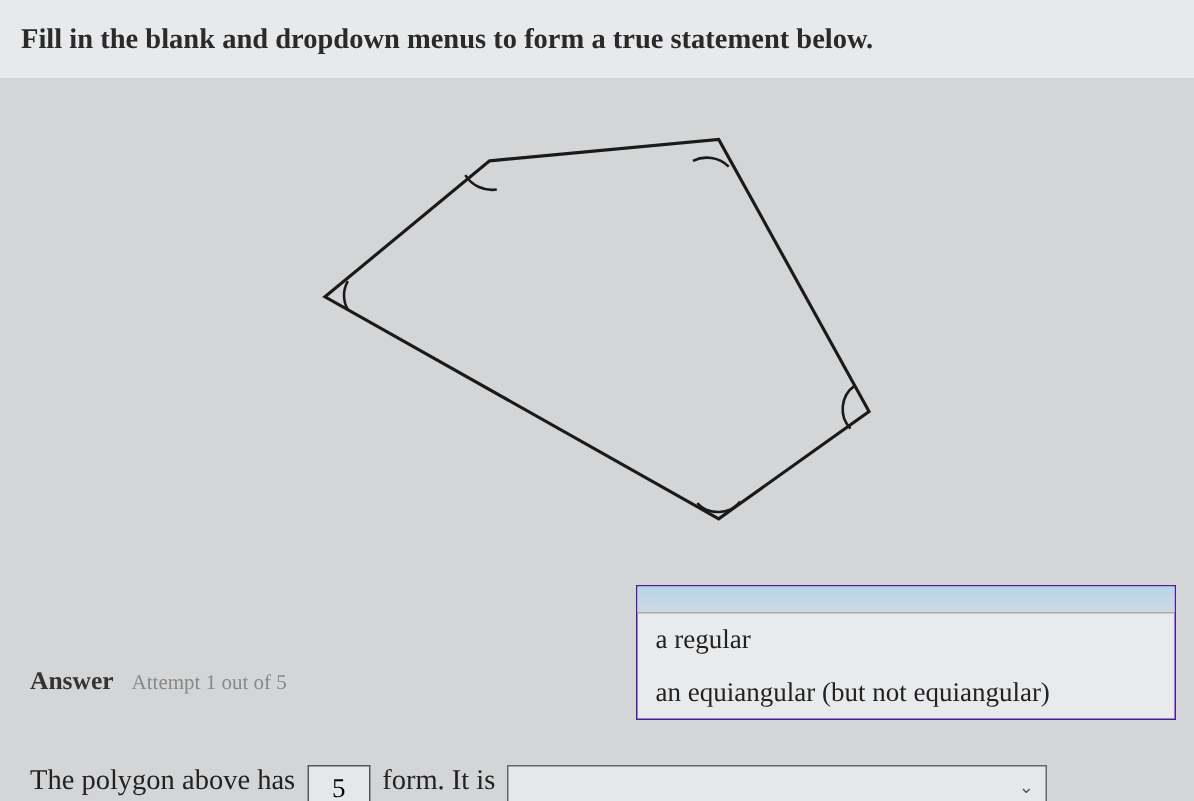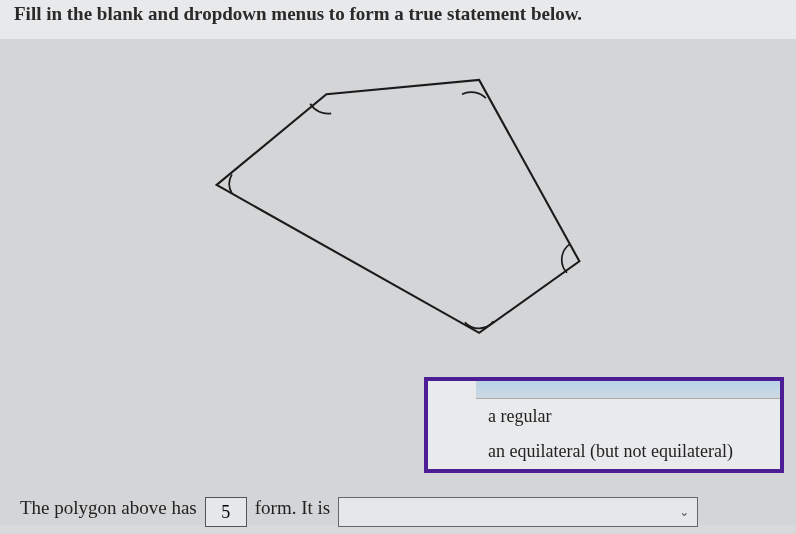--- a/index.html
+++ b/index.html
@@ -5,21 +5,21 @@
     * { box-sizing: border-box; margin: 0; padding: 0; }
     body {
       font-family: Georgia, 'Times New Roman', serif;
       background: #d8d9db;
       width: 796px;
       height: 534px;
       overflow: hidden;
       position: relative;
     }
     .instruction {
-      padding: 3px 14px 14px 14px;
+      padding: 16px 14px 14px 14px;
       font-size: 19px;
       font-weight: bold;
       color: #2a2a2a;
       background: #e8e9eb;
     }
     .content {
       background: #d4d5d7;
       height: calc(100% - 48px);
       position: relative;
       padding: 0;
@@ -35,25 +35,24 @@
     .polygon-svg {
       width: 420px;
       height: 310px;
     }
     .dropdown-panel {
       position: absolute;
       right: 12px;
       top: 338px;
       width: 360px;
       background: #e9eaec;
-      border: 4px solid #4c1d95;
+      border: 1px solid #4c1d95;
       z-index: 5;
       font-size: 18px;
       color: #222;
-      padding-left: 48px;
     }
     .dropdown-header {
       height: 18px;
       background: linear-gradient(#b9d4e8, #cdd9e3);
       border-bottom: 1px solid #aaa;
     }
     .dropdown-option {
       padding: 7px 12px;
       cursor: pointer;
     }
@@ -128,23 +127,27 @@
       <path d="M 287,40 A 22 22 0 0 1 312,44" fill="none" stroke="#1a1a1a" stroke-width="1.8"></path>
       <path d="M 397,227 A 20 20 0 0 1 400,197" fill="none" stroke="#1a1a1a" stroke-width="1.8"></path>
       <path d="M 320,278 A 20 20 0 0 1 290,279" fill="none" stroke="#1a1a1a" stroke-width="1.8"></path>
       <path d="M 46,144 A 20 20 0 0 1 46,124" fill="none" stroke="#1a1a1a" stroke-width="1.8"></path>
     </svg>
   </div>
 
   <div class="dropdown-panel">
     <div class="dropdown-header"></div>
     <div class="dropdown-option">a regular</div>
-    <div class="dropdown-option">an equilateral (but not equilateral)</div>
+    <div class="dropdown-option">an equiangular (but not equiangular)</div>
   </div>
 
+  <div class="answer-row">
+    <span class="answer-label">Answer</span>
+    <span class="attempt-text">Attempt 1 out of 5</span>
+  </div>
 
   <div class="statement-row">
     <span>The polygon above has</span>
     <input class="blank-input" type="text" value="5" style="">
     <span>form. It is</span>
     <div class="select-box">
       <span class="select-chevron">⌄</span>
     </div>
   </div>
 

